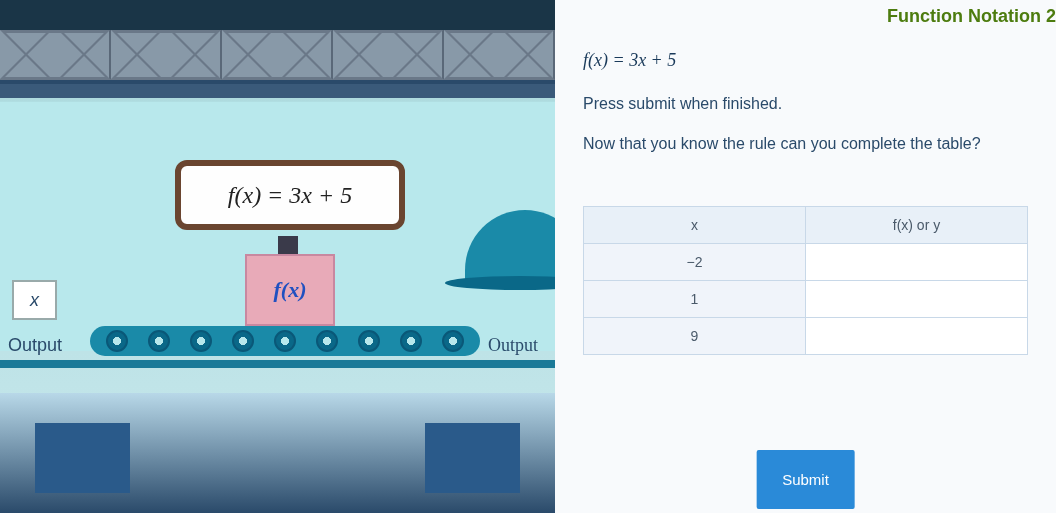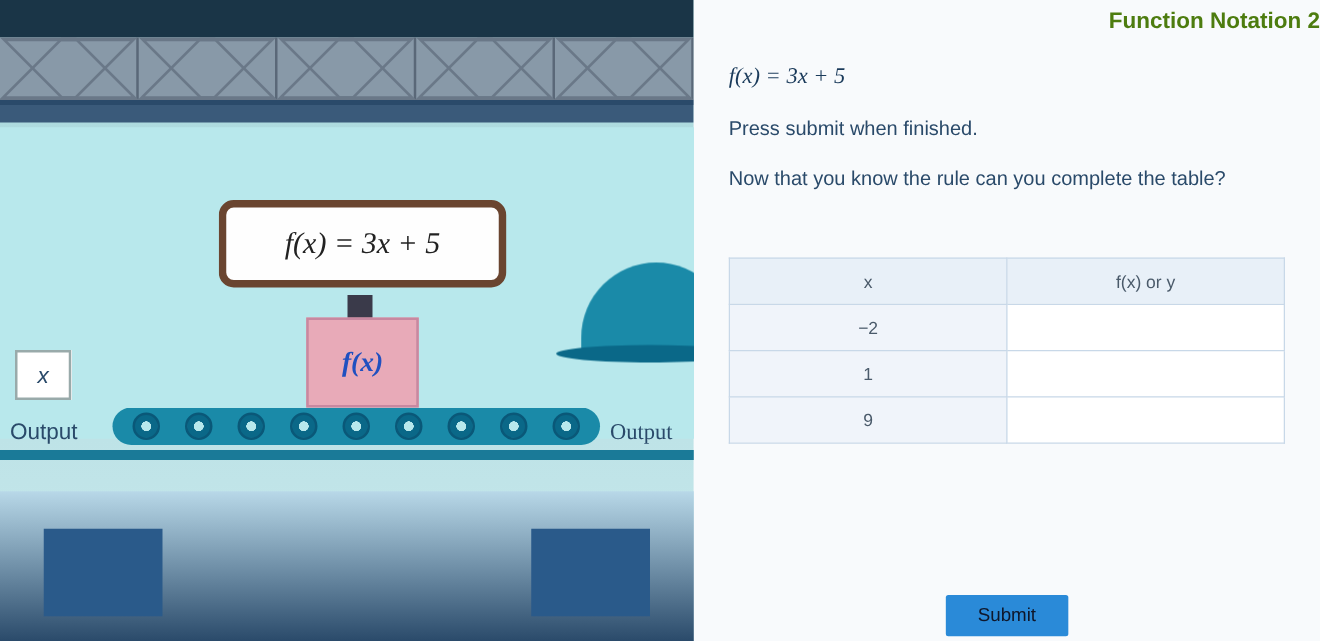--- a/index.html
+++ b/index.html
@@ -278,23 +278,23 @@
       font-size: 14px;
       background: transparent;
       outline: none;
     }
     .submit-btn {
       position: absolute;
       bottom: 4px;
       left: 50%;
       transform: translateX(-50%);
       background: #2a8ad8;
-      color: #0f172a;
+      color: #ffffff;
       border: none;
-      padding: 8px 26px;
+      padding: 21px 26px;
       font-size: 15px;
       border-radius: 2px;
       cursor: pointer;
     }
   </style>
 </head>
 <body>
 
 <div class="header-title">Function Notation 2</div>
 

